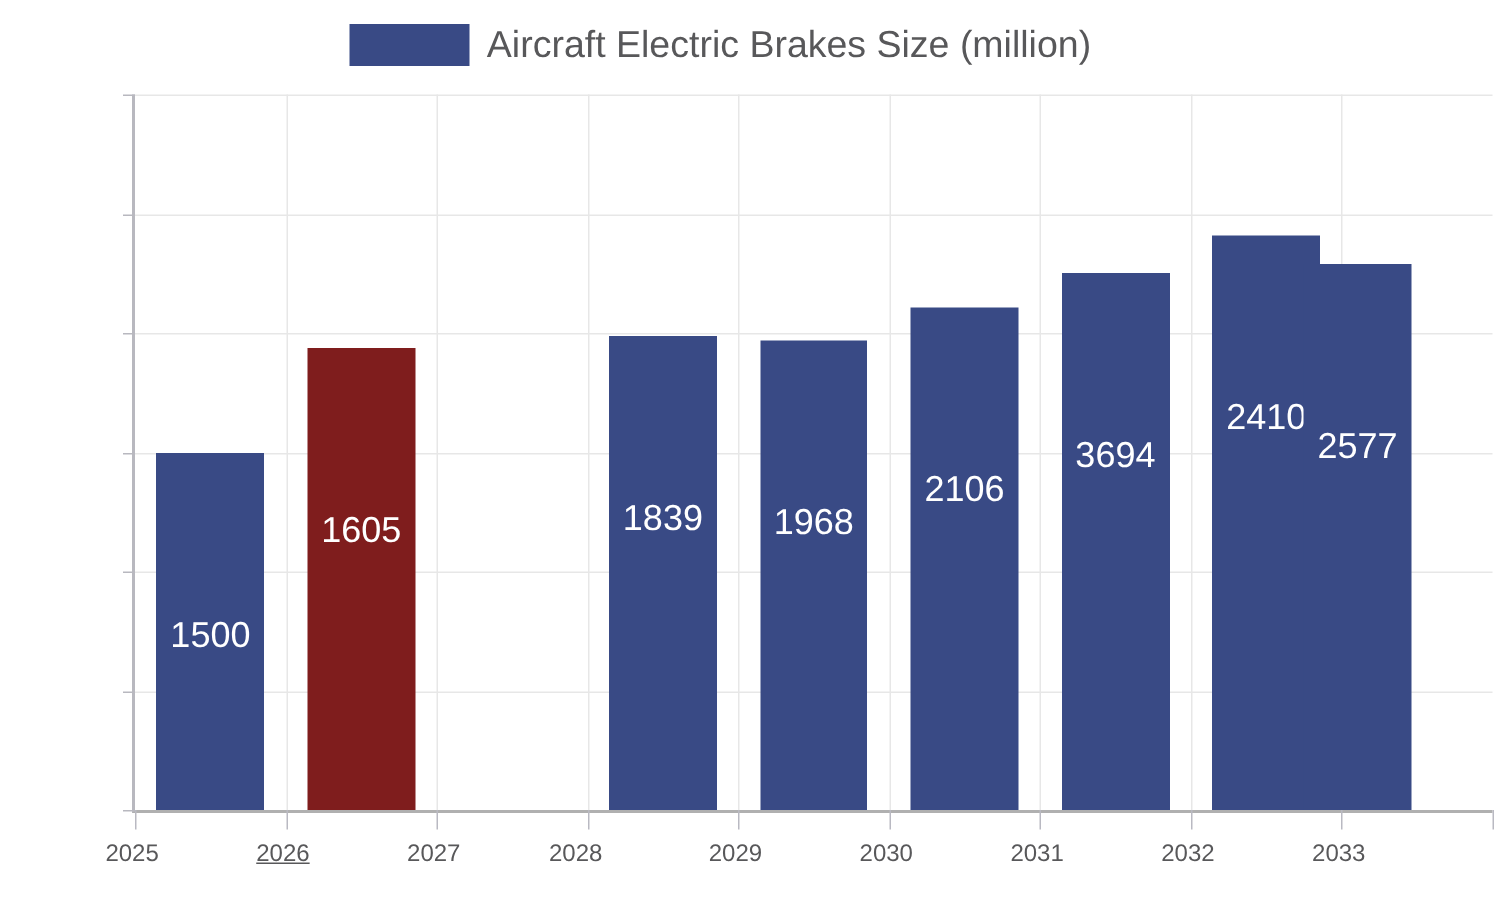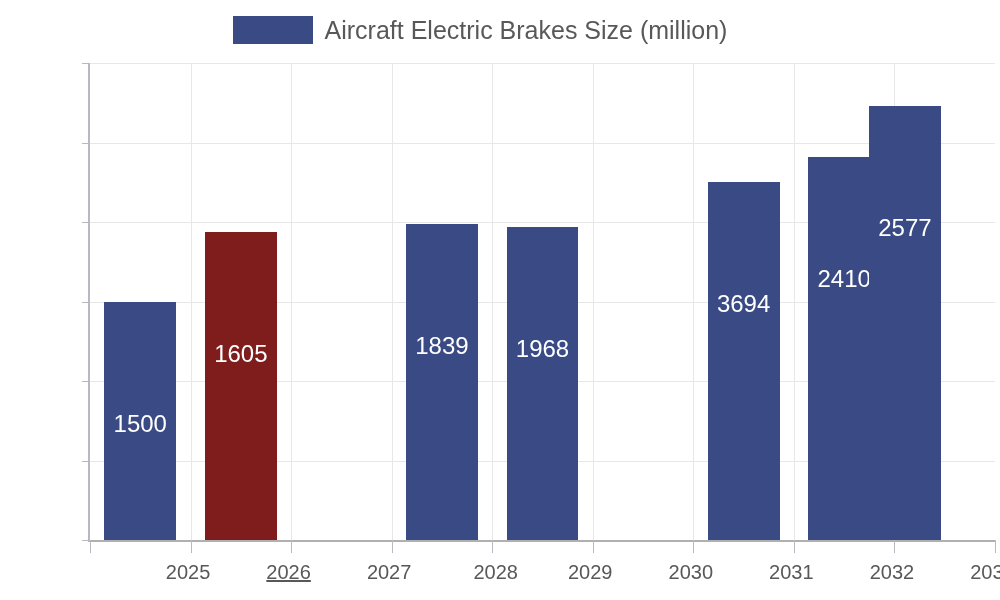--- a/index.html
+++ b/index.html
@@ -84,22 +84,22 @@
     position: absolute;
     top: 477px;
     width: 1px;
     height: 13px;
     background: #b9b9c2;
   }
   .xtick-label {
     position: absolute;
     top: 499px;
     width: 140px;
-    text-align: right;
-    font-size: 20px;
+    text-align: left;
+    font-size: 16px;
     color: #58585a;
     line-height: 1;
     transform: translateX(-70px);
     white-space: nowrap;
   }
 
   
   .bar {
     position: absolute;
     background: #394a85;
@@ -148,47 +148,50 @@
       <div class="xtick-mark" style="left: 101px;"></div>
       <div class="xtick-label" style="left: 150.833px; text-decoration: underline;">2026</div>
       <div class="bar" style="left: 114.885px; width: 71.8972px; height: 308px; background: #7f1d1d;">
         <div class="bar-label" style="top: 110px;">1605</div>
       </div>
       <div class="gridline-v" style="left: 201px;"></div>
       <div class="xtick-mark" style="left: 201px;"></div>
       <div class="xtick-label" style="left: 251.389px;">2027</div>
       <div class="gridline-v" style="left: 302px;"></div>
       <div class="xtick-mark" style="left: 302px;"></div>
-      <div class="xtick-label" style="left: 358px;">2028</div>
+      <div class="xtick-label" style="left: 346px;">2028</div>
       <div class="bar" style="left: 315.996px; width: 71.8972px; height: 316px; background: rgb(57, 74, 133);">
         <div class="bar-label" style="top: 110px;">1839</div>
       </div>
       <div class="gridline-v" style="left: 402px;"></div>
       <div class="xtick-mark" style="left: 402px;"></div>
       <div class="xtick-label" style="left: 452.5px;">2029</div>
       <div class="bar" style="left: 416.551px; width: 71.8972px; height: 312.912px; background: rgb(57, 74, 133);">
         <div class="bar-label" style="top: 110px;">1968</div>
       </div>
       <div class="gridline-v" style="left: 503px;"></div>
       <div class="xtick-mark" style="left: 503px;"></div>
       <div class="xtick-label" style="left: 553.056px;">2030</div>
+      <div class="bar" style="left: 517.107px; width: 71.8972px; height: 334.854px; background: rgb(57, 74, 133);">
+        <div class="bar-label" style="top: 110px;">2106</div>
+      </div>
       <div class="gridline-v" style="left: 603px;"></div>
       <div class="xtick-mark" style="left: 603px;"></div>
       <div class="xtick-label" style="left: 653.611px;">2031</div>
       <div class="bar" style="left: 617.663px; width: 71.8972px; height: 358.227px; background: rgb(57, 74, 133);">
         <div class="bar-label" style="top: 110px;">3694</div>
       </div>
       <div class="gridline-v" style="left: 704px;"></div>
       <div class="xtick-mark" style="left: 704px;"></div>
       <div class="xtick-label" style="left: 754.167px;">2032</div>
       <div class="bar" style="left: 718.218px; width: 71.8972px; height: 383.19px; background: rgb(57, 74, 133);">
         <div class="bar-label" style="top: 110px;">2410</div>
       </div>
       <div class="gridline-v" style="left: 804px;"></div>
       <div class="xtick-mark" style="left: 804px;"></div>
       <div class="xtick-mark" style="left: 905px;"></div>
       <div class="xtick-label" style="left: 854.722px;">2033</div>
-      <div class="bar" style="left: 779px; width: 71.8972px; height: 434px; background: rgb(57, 74, 133);">
+      <div class="bar" style="left: 779px; width: 71.8972px; height: 364px; background: rgb(57, 74, 133);">
         <div class="bar-label" style="top: 110px;">2577</div>
       </div>
     </div>
 
 </div>
 
 </body></html>

